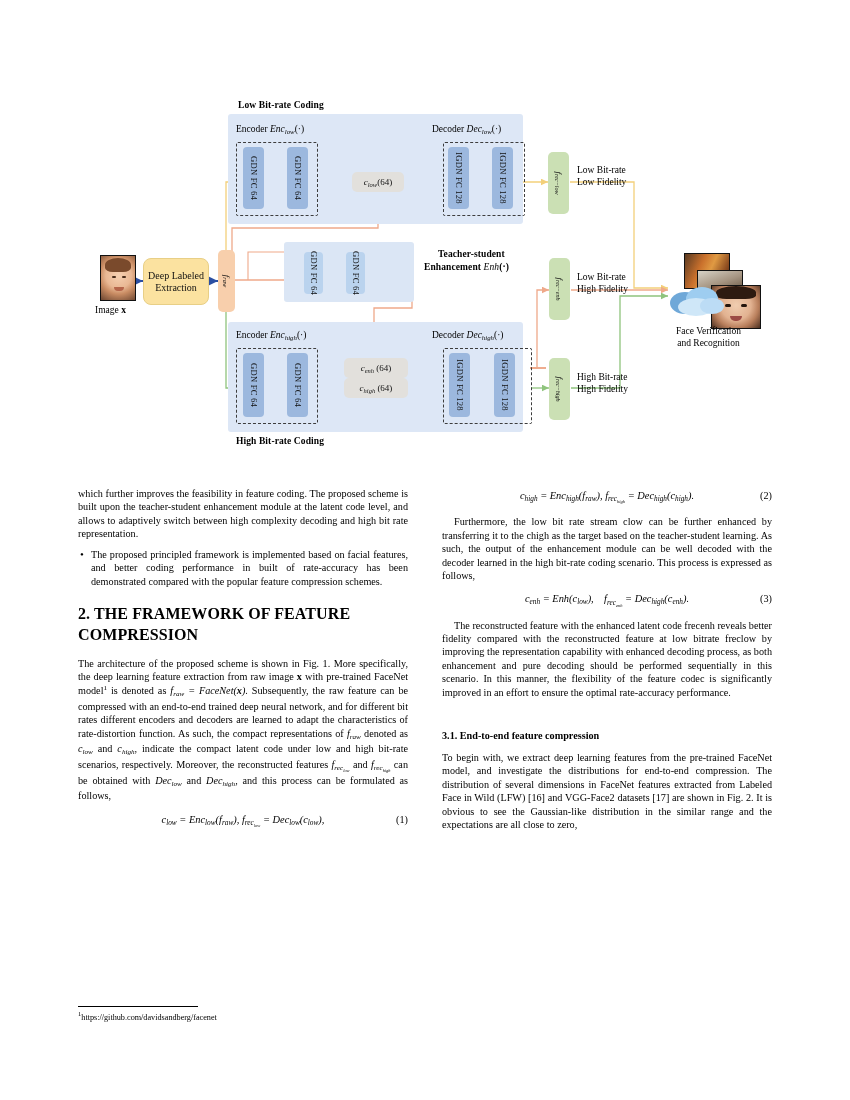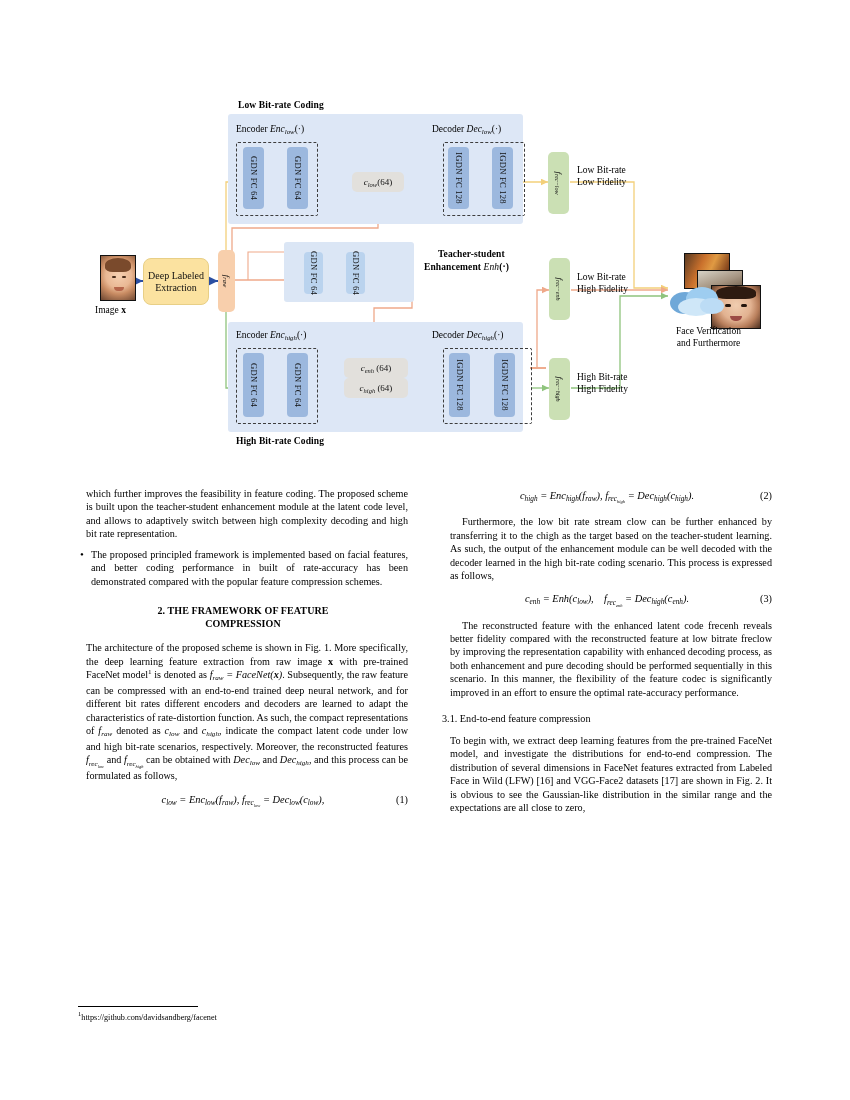--- a/index.html
+++ b/index.html
@@ -105,43 +105,42 @@
   .col{
     position:absolute;
     width:330px;
     font-size:10.2px;
     line-height:1.32;
     text-align:justify;
   }
   .colL{left:78px;top:487px;}
   .colR{left:442px;top:487px;}
 
-  .p{margin:0 0 5px 8px;text-align:justify;text-justify:inter-word;}
+  .p{margin:0 0 5px 0;text-align:justify;text-justify:inter-word;}
   .bullet{
     margin:7px 0 6px 0;
     padding-left:13px;
     position:relative;
     text-align:justify;
   }
   .bullet:before{
     content:"\2022";
     position:absolute;left:2px;top:-1px;font-size:11px;
   }
   h2.sec{
-    font-size:10px;
+    font-size:16px;
     font-weight:bold;
-    text-align:center;
     margin:16px 0 11px 0;
     line-height:1.3;
     letter-spacing:.1px;
   }
   h3.subsec{
     font-size:10.2px;
-    font-weight:normal;
-    margin:13px 0 8px 0;
+    font-weight:bold;
+    margin:30px 0 8px 0;
     text-align:left;
   }
   .eq{
     margin:10px 0 10px 0;
     text-align:center;
     font-family:"Liberation Serif", serif;
     font-size:10.4px;
     position:relative;
   }
   .eq .num{position:absolute;right:0;top:0;font-size:10.2px;}
@@ -337,21 +336,21 @@
       <div style="position:absolute;left:13px;top:18px;width:6px;height:3px;background:#23150d;border-radius:3px;"></div>
       <div style="position:absolute;left:29px;top:18px;width:6px;height:3px;background:#23150d;border-radius:3px;"></div>
       <div style="position:absolute;left:18px;top:30px;width:12px;height:5px;background:#9c4a44;border-radius:0 0 8px 8px;"></div>
     </div>
     <svg width="60" height="34" style="position:absolute;left:668px;top:283px;">
       <ellipse cx="17" cy="20" rx="15" ry="11" fill="#6fa8d8"></ellipse>
       <ellipse cx="34" cy="16" rx="16" ry="12" fill="#9ecdf0"></ellipse>
       <ellipse cx="28" cy="24" rx="18" ry="9" fill="#cfe7f8"></ellipse>
       <ellipse cx="44" cy="23" rx="12" ry="8" fill="#bcdcf5"></ellipse>
     </svg>
-    <div class="plain-label" style="left:676px;top:326px;line-height:1.25;text-align:center;"><span>Face Verification</span><br><span>and  Furthermore</span></div>
+    <div class="plain-label" style="left:676px;top:326px;line-height:1.25;text-align:center;"><span>Face Verification</span><br><span>and  Recognition</span></div>
   </div>
 
 
   <div class="col colL">
     <p class="p">which further improves the feasibility in feature coding. The proposed scheme is built upon the teacher-student enhancement module at the latent code level, and allows to adaptively switch between high complexity decoding and high bit rate representation.</p>
 
     <p class="bullet">The proposed principled framework is implemented based on facial features, and better coding performance in built of rate-accuracy has been demonstrated compared with the popular feature compression schemes.</p>
 
     <h2 class="sec">
       <span>2.  THE FRAMEWORK OF FEATURE</span><br>

